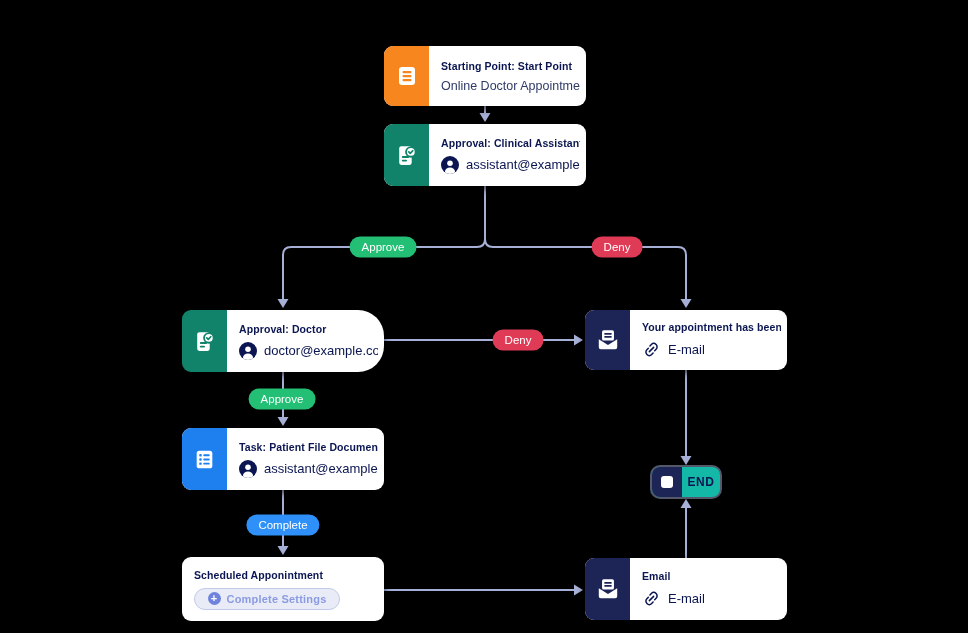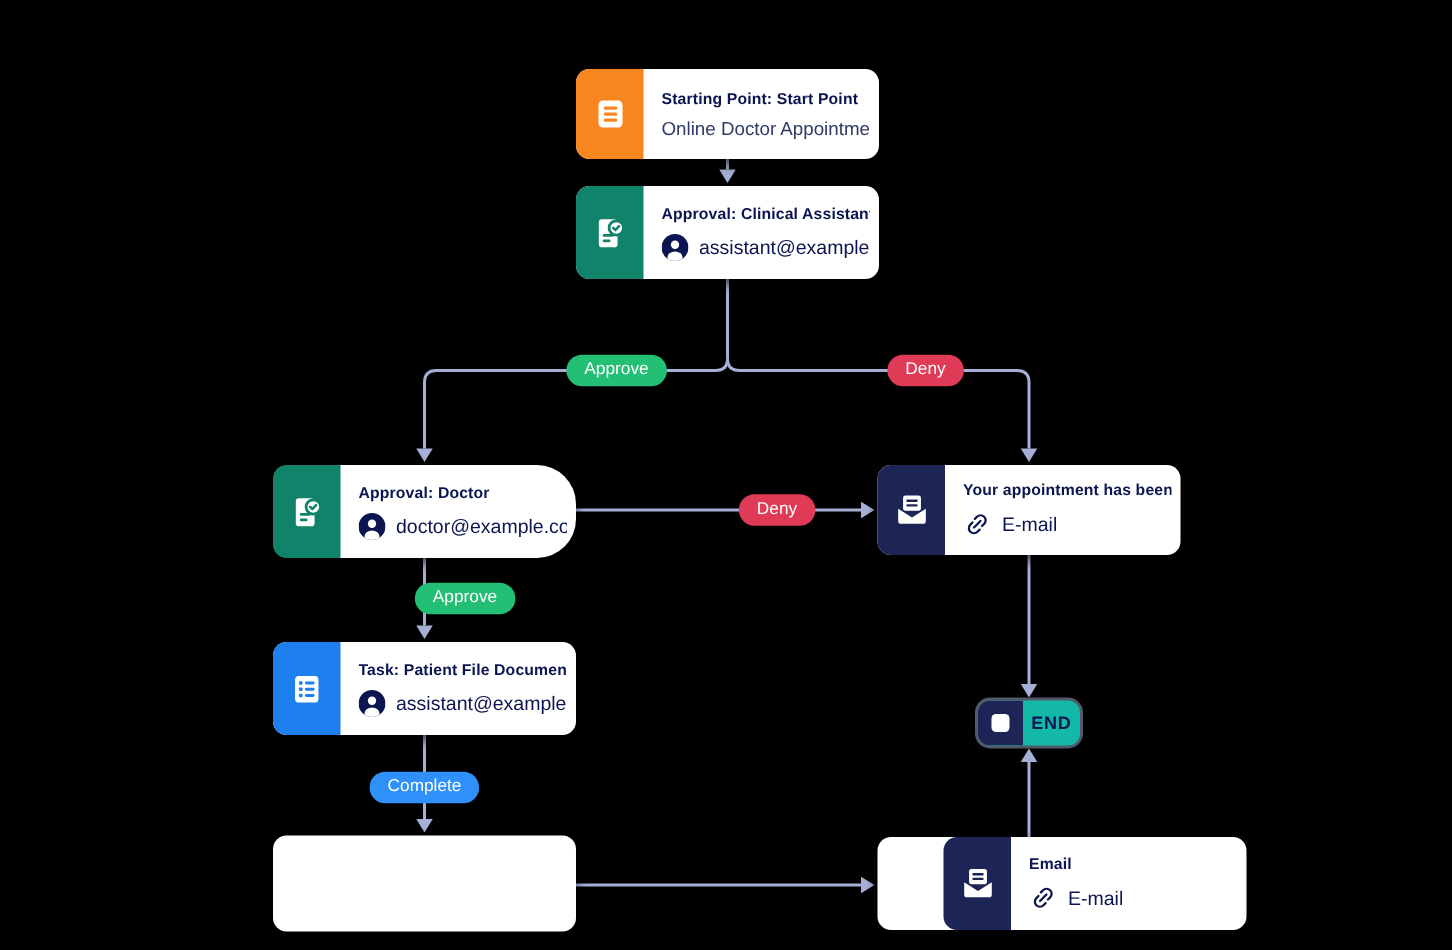--- a/index.html
+++ b/index.html
@@ -20,21 +20,21 @@
         justify-content:center;gap:7px;}
   .title{font-size:10.5px;font-weight:bold;color:#0A1551;letter-spacing:.1px;
         white-space:nowrap;overflow:hidden;}
   .subtitle{font-size:12.5px;color:#2F3A68;white-space:nowrap;overflow:hidden;}
   .row{display:flex;align-items:center;gap:7px;font-size:13px;color:#0A1551;
         white-space:nowrap;overflow:hidden;}
   .row .ic{flex:0 0 auto;display:flex;align-items:center;}
 
   .badge{position:absolute;transform:translate(-50%,-50%);height:21px;line-height:21px;
         padding:0 12px;border-radius:11px;color:#fff;font-size:11.5px;white-space:nowrap;}
-  .badge.approve{background:#22BF74;margin-left:28px;}
+  .badge.approve{background:#22BF74;}
   .badge.deny{background:#DF3B56;margin-left:35px;}
   .badge.complete{background:#2E90F8;}
 
   .settings-btn{height:22px;border-radius:12px;background:#E9ECF6;border:1.5px solid #C2CAE9;
         display:flex;align-items:center;justify-content:center;gap:6px;cursor:pointer;
         box-sizing:border-box;width:146px;}
   .plus-circle{width:13px;height:13px;border-radius:50%;background:#7083DC;color:#fff;
         font-size:11px;line-height:12px;text-align:center;font-weight:bold;}
   .settings-label{font-size:11px;font-weight:bold;color:#8B9BE2;letter-spacing:.2px;}
 
@@ -195,23 +195,30 @@
             <circle cx="10" cy="8" r="3.1" fill="#fff"></circle>
             <ellipse cx="10" cy="17.5" rx="5.6" ry="4.6" fill="#fff" clip-path="url(#av3)"></ellipse>
           </svg>
         </span>
         <span>assistant@example.com</span>
       </div>
     </div>
   </div>
 
   <div class="card" style="left:182px;top:557px;width:202px;height:64px;">
-  </div>
-
-  <div class="card" style="left:585px;top:558px;width:202px;height:62px;padding-left:44px;">
+    <div class="content">
+      <div class="title">Scheduled Apponintment</div>
+      <div class="settings-btn">
+        <span class="plus-circle">+</span>
+        <span class="settings-label">Complete Settings</span>
+      </div>
+    </div>
+  </div>
+
+  <div class="card" style="left:585px;top:558px;width:202px;height:62px;">
     <div class="iconblock navy">
       <svg viewBox="0 0 24 24" width="26" height="26">
         <rect x="6.5" y="3" width="11" height="9.5" rx="1.5" fill="#fff"></rect>
         <rect x="8.5" y="5.6" width="7" height="1.5" rx=".7" fill="#1D2557"></rect>
         <rect x="8.5" y="8.4" width="7" height="1.5" rx=".7" fill="#1D2557"></rect>
         <path d="M3.5 11.2 L12 16.6 L20.5 11.2 V18.7 a1.8 1.8 0 0 1 -1.8 1.8 H5.3 a1.8 1.8 0 0 1 -1.8 -1.8 Z" fill="#fff"></path>
       </svg>
     </div>
     <div class="content">
       <div class="title">Email</div>

